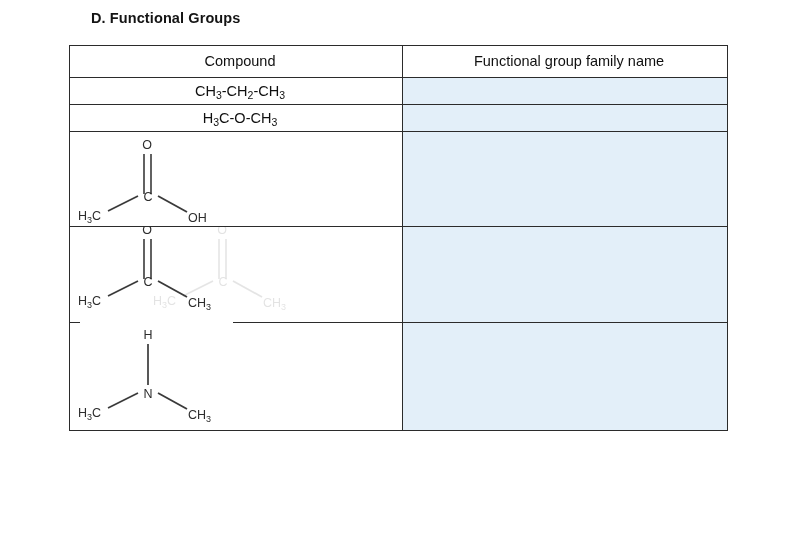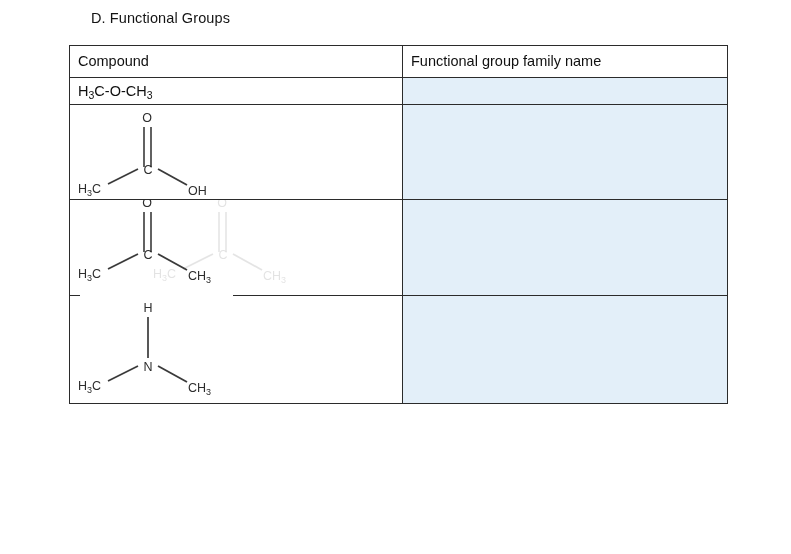--- a/index.html
+++ b/index.html
@@ -14,34 +14,35 @@
     font-family: "Liberation Sans", sans-serif;
     -webkit-font-smoothing: antialiased;
     overflow: hidden;
   }
 
   #page-title {
     position: absolute;
     left: 91px;
     top: 10px;
     font-size: 14.5px;
-    font-weight: normal;
+    font-weight: bold;
     color: #141414;
     letter-spacing: 0.1px;
     white-space: nowrap;
   }
 
   
   #worksheet-table {
     position: absolute;
     left: 69px;
     top: 45px;
     width: 658px;
     border-collapse: collapse;
     table-layout: fixed;
+    text-align: center;
   }
   #worksheet-table td {
     border: 1px solid #2b2b2b;
     padding: 0;
     vertical-align: top;
     background: #ffffff;
   }
   .col-compound { width: 333px; }
   .col-family   { width: 325px; }
 
@@ -93,20 +94,28 @@
     <tr>
       <td class="header-cell" style="border-color: rgb(43, 43, 43);">
         <div class="cell-text">Compound</div>
       </td>
       <td class="header-cell answer-blank" style="border-color: rgb(43, 43, 43);">
         <div class="cell-text">Functional group family name</div>
       </td>
     </tr>
 
 
+    <tr class="row-text">
+      <td style="border-color: rgb(43, 43, 43);">
+        <div class="cell-text">CH<sub>3</sub>-CH<sub>2</sub>-CH<sub>3</sub></div>
+      </td>
+      <td class="answer-cell" style="background: rgb(227, 239, 249); border-color: rgb(43, 43, 43);">
+        <div class="cell-text"></div>
+      </td>
+    </tr>
 
 
     <tr class="row-text">
       <td style="border-color: rgb(43, 43, 43);">
         <div class="cell-text">H<sub>3</sub>C-O-CH<sub>3</sub></div>
       </td>
       <td class="answer-cell" style="background: rgb(227, 239, 249); border-color: rgb(43, 43, 43);">
         <div class="cell-text"></div>
       </td>
     </tr>

